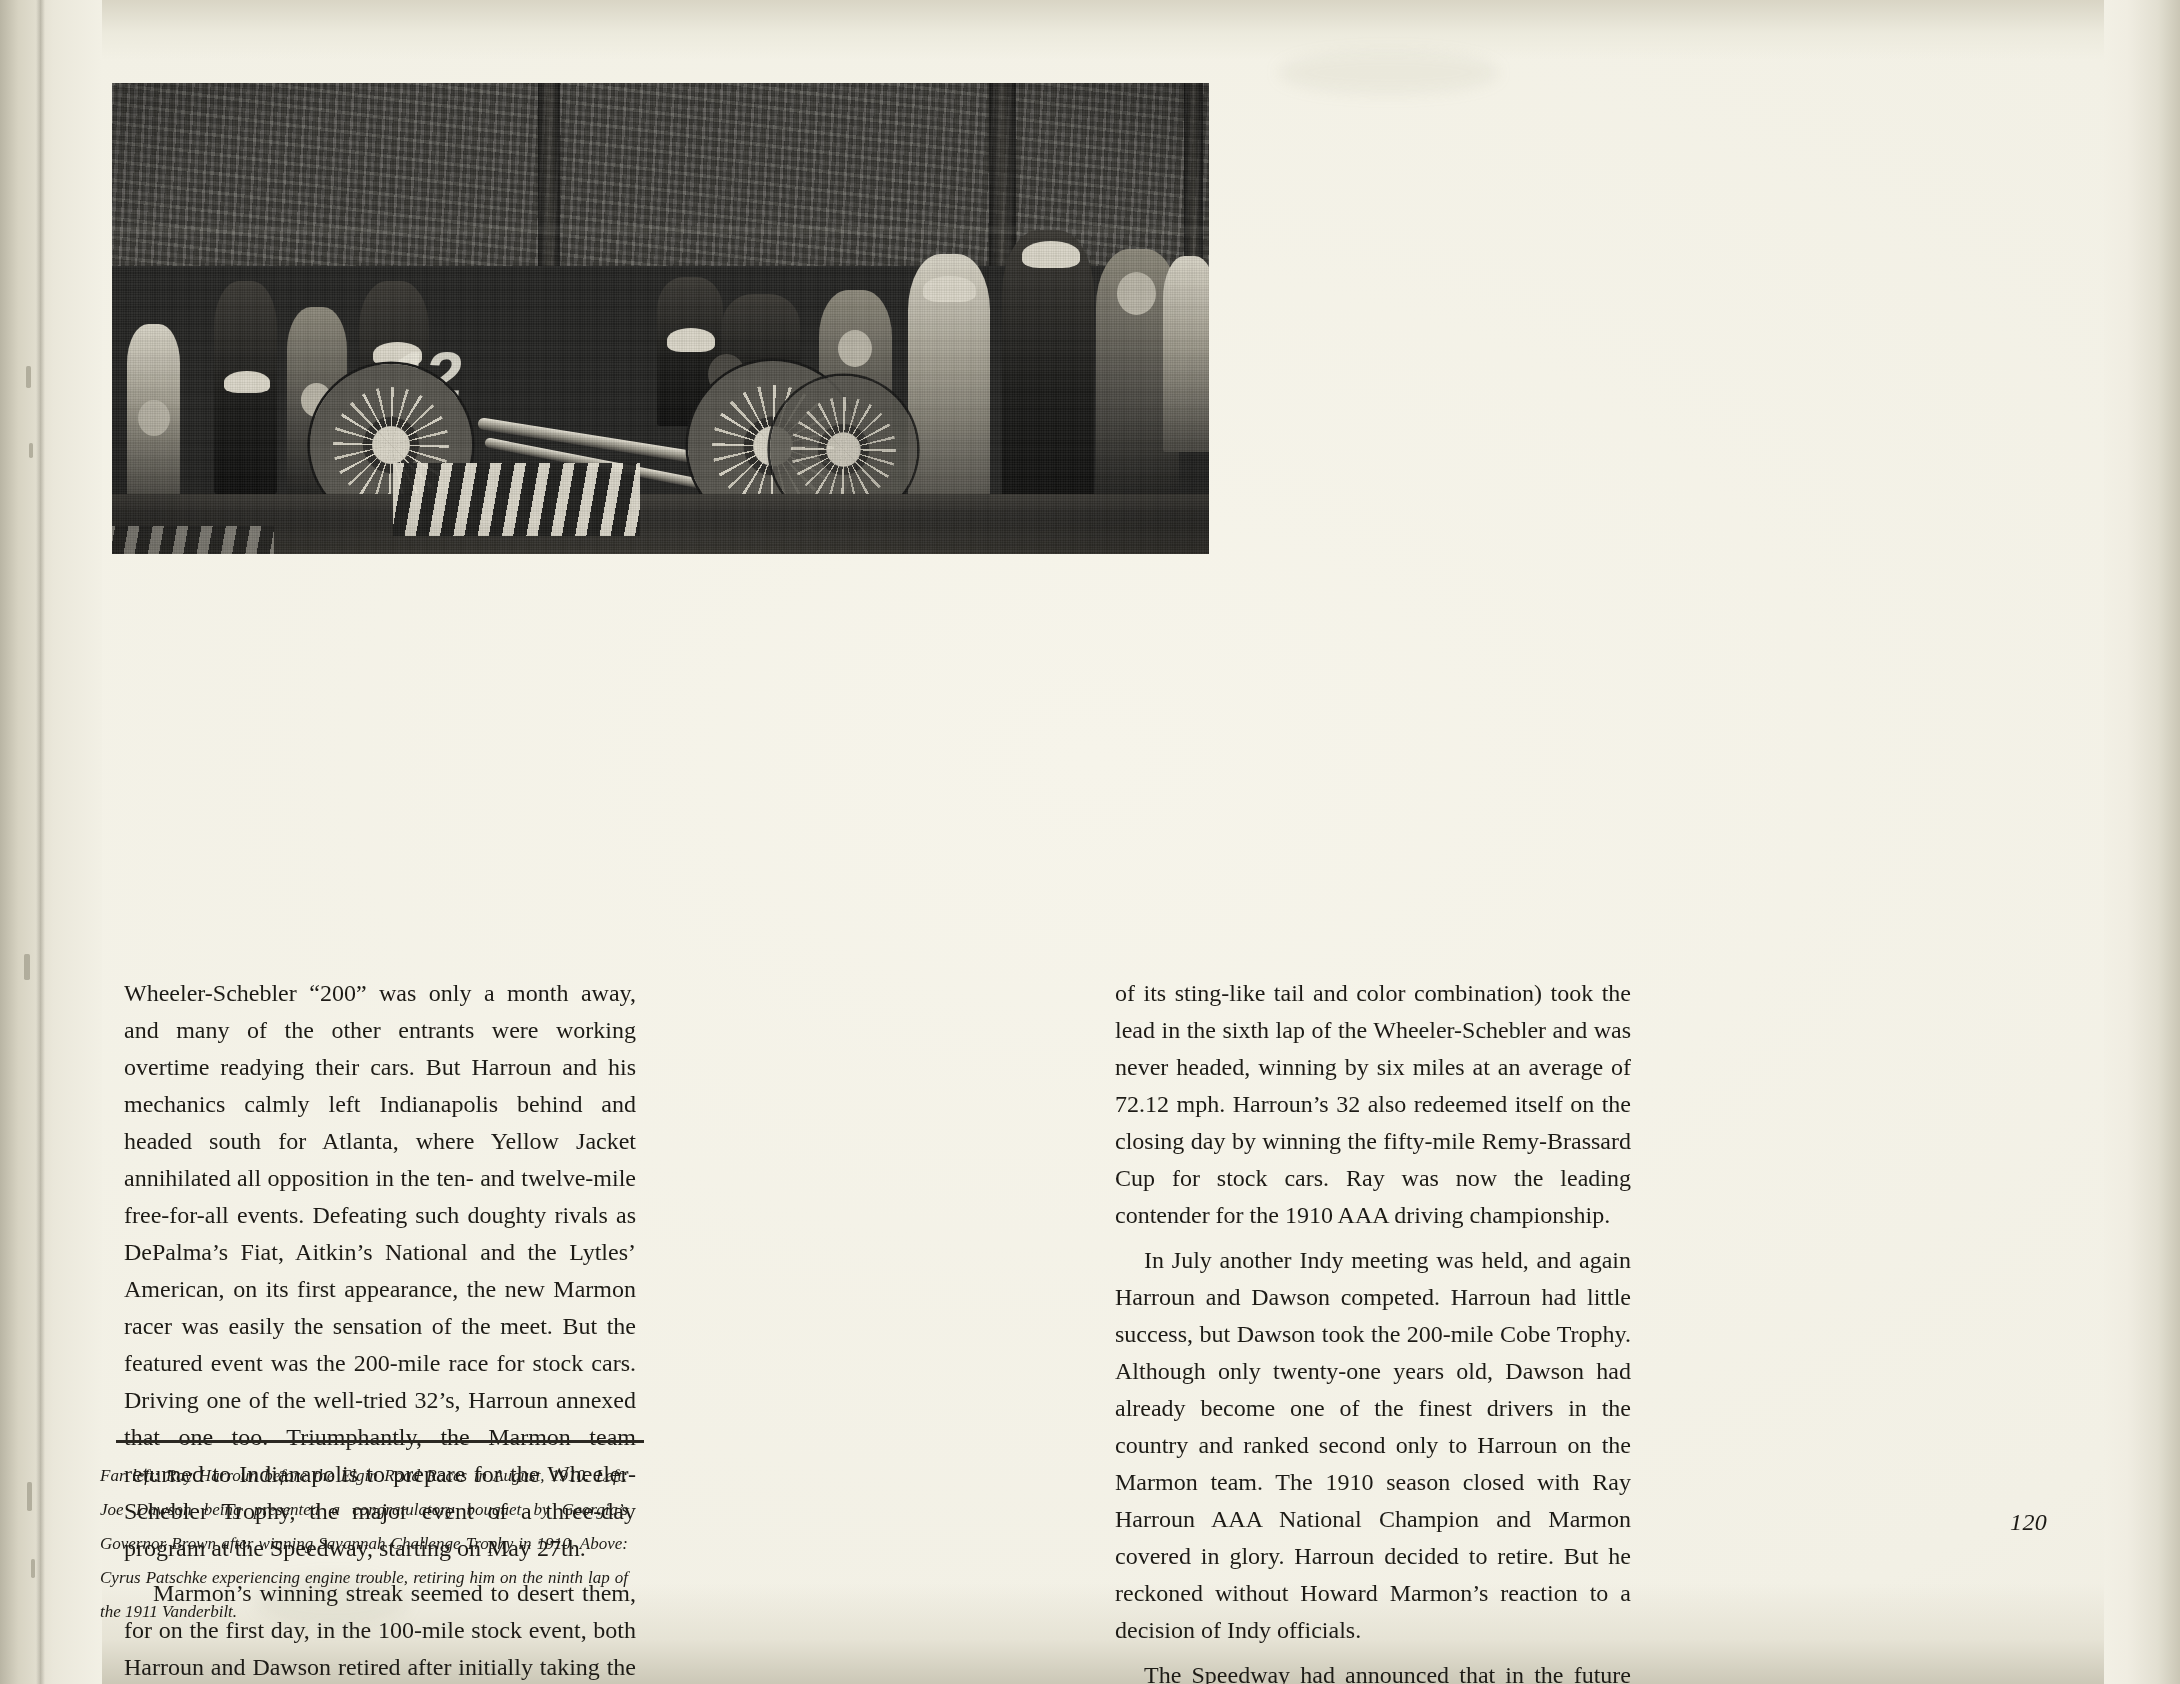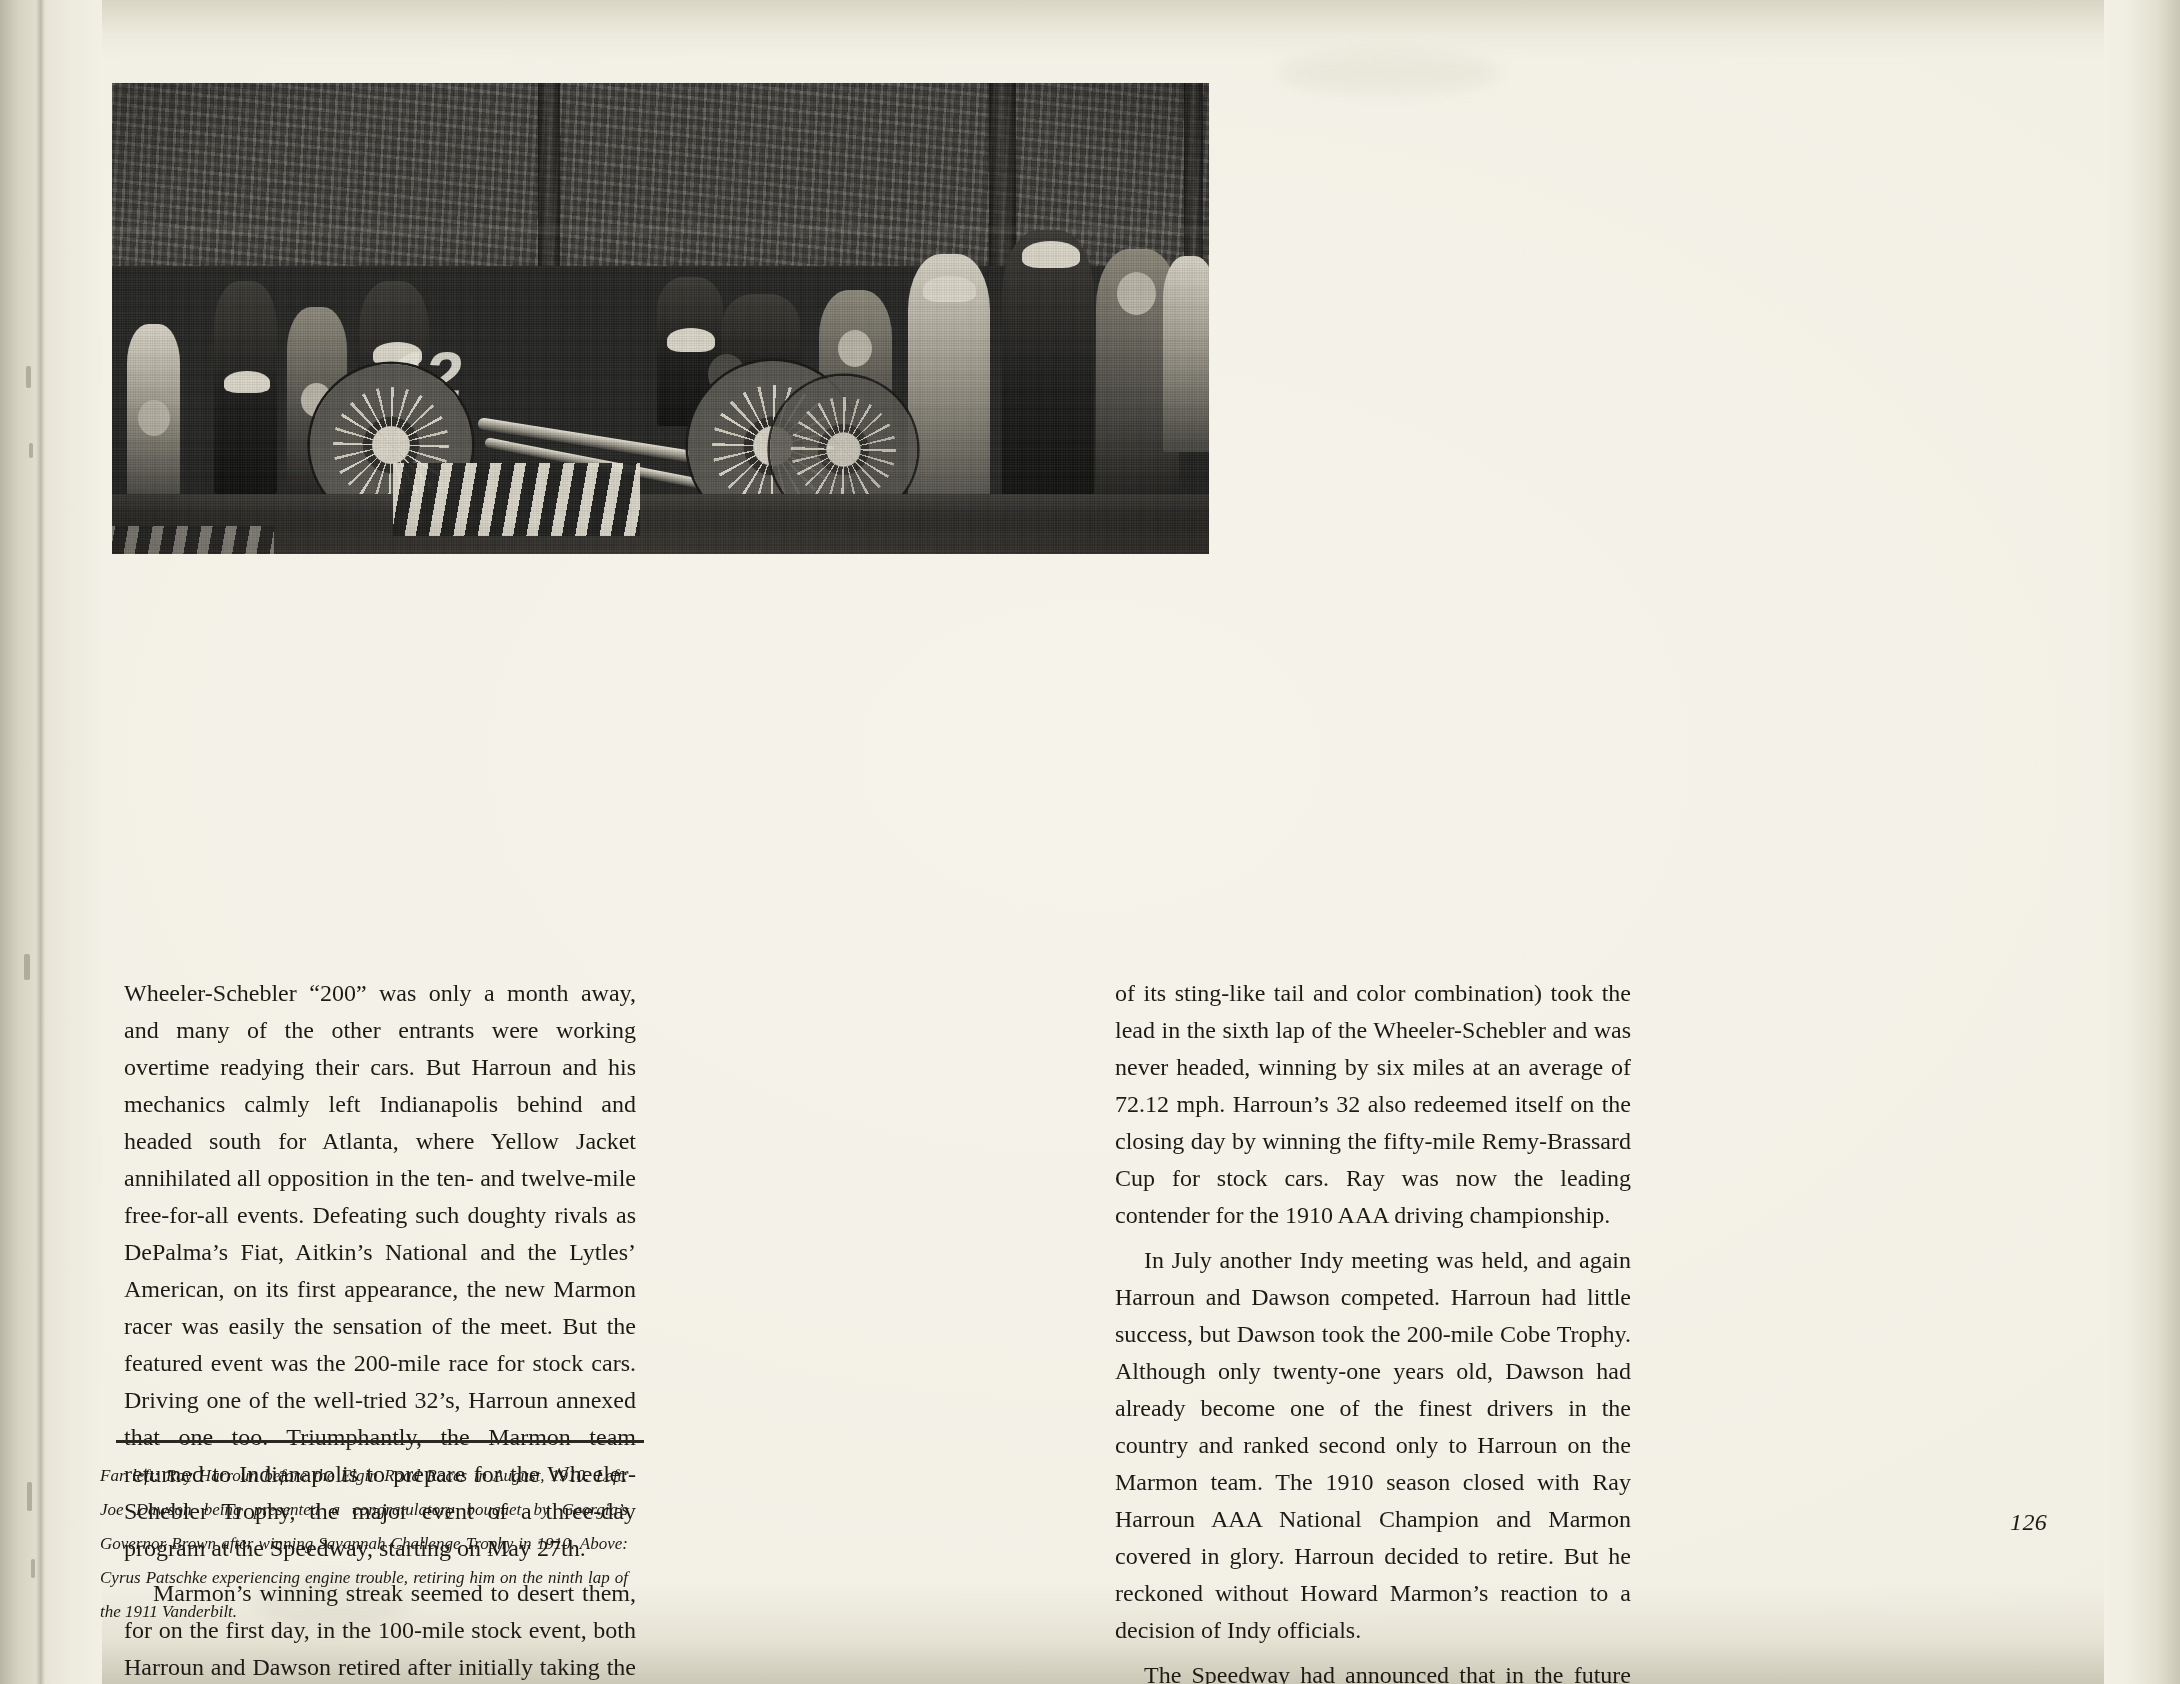--- a/index.html
+++ b/index.html
@@ -400,16 +400,16 @@
 
   <div class="col col-right">
     <p>of its sting-like tail and color combination) took the lead in the sixth lap of the Wheeler-Schebler and was never headed, winning by six miles at an average of 72.12 mph. Harroun’s 32 also redeemed itself on the closing day by winning the fifty-mile Remy-Brassard Cup for stock cars. Ray was now the leading contender for the 1910 AAA driving championship.</p>
     <p>In July another Indy meeting was held, and again Harroun and Dawson competed. Harroun had little success, but Dawson took the 200-mile Cobe Trophy. Although only twenty-one years old, Dawson had already become one of the finest drivers in the country and ranked second only to Harroun on the Marmon team. The 1910 season closed with Ray Harroun AAA National Champion and Marmon covered in glory. Harroun decided to retire. But he reckoned without Howard Marmon’s reaction to a decision of Indy officials.</p>
     <p>The Speedway had announced that in the future only one annual event would be held—a 500-mile race for the highest stakes in the world. At least ten thousand dollars would be guaranteed for the winner alone. To Howard this lure was irresistible. The day after the announcement he discussed it in the drafting office with Harroun, who was working on some carburetor drawings. When Marmon suggested that he drive the Wasp “just once more” in the great new race, Ray demurred. “No, I’m finished with racing. You don’t need me anyway. Dawson could do it just as well as I could.”</p>
   </div>
 
   <div class="caption-rule"></div>
   <div class="caption">Far left: Ray Harroun before the Elgin Road Races in August, 1910. Left: Joe Dawson being presented a congratulatory bouquet by Georgia’s Governor Brown after winning Savannah Challenge Trophy in 1910. Above: Cyrus Patschke experiencing engine trouble, retiring him on the ninth lap of the 1911 Vanderbilt.</div>
 
-  <div class="page-number">126</div>
+  <div class="page-number">120</div>
 
 </div>
 
 
 </body></html>

